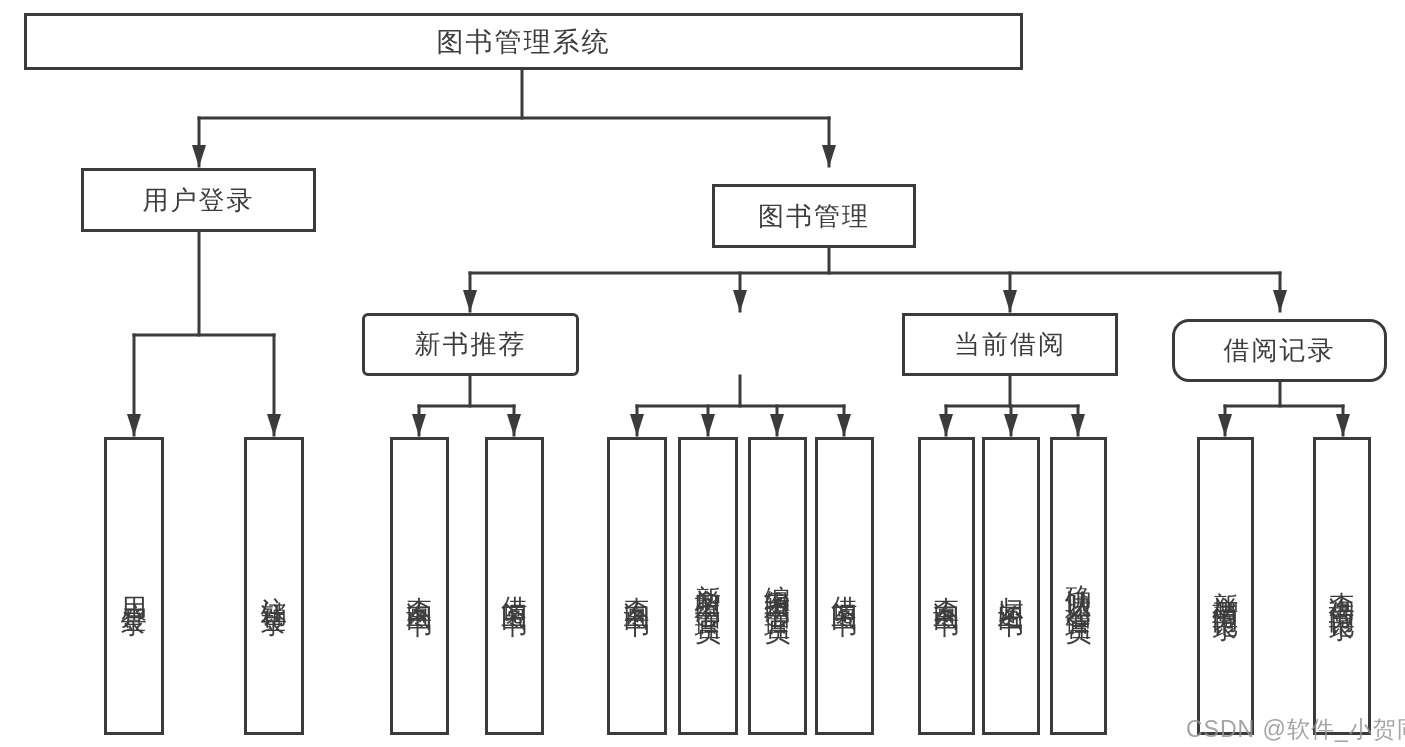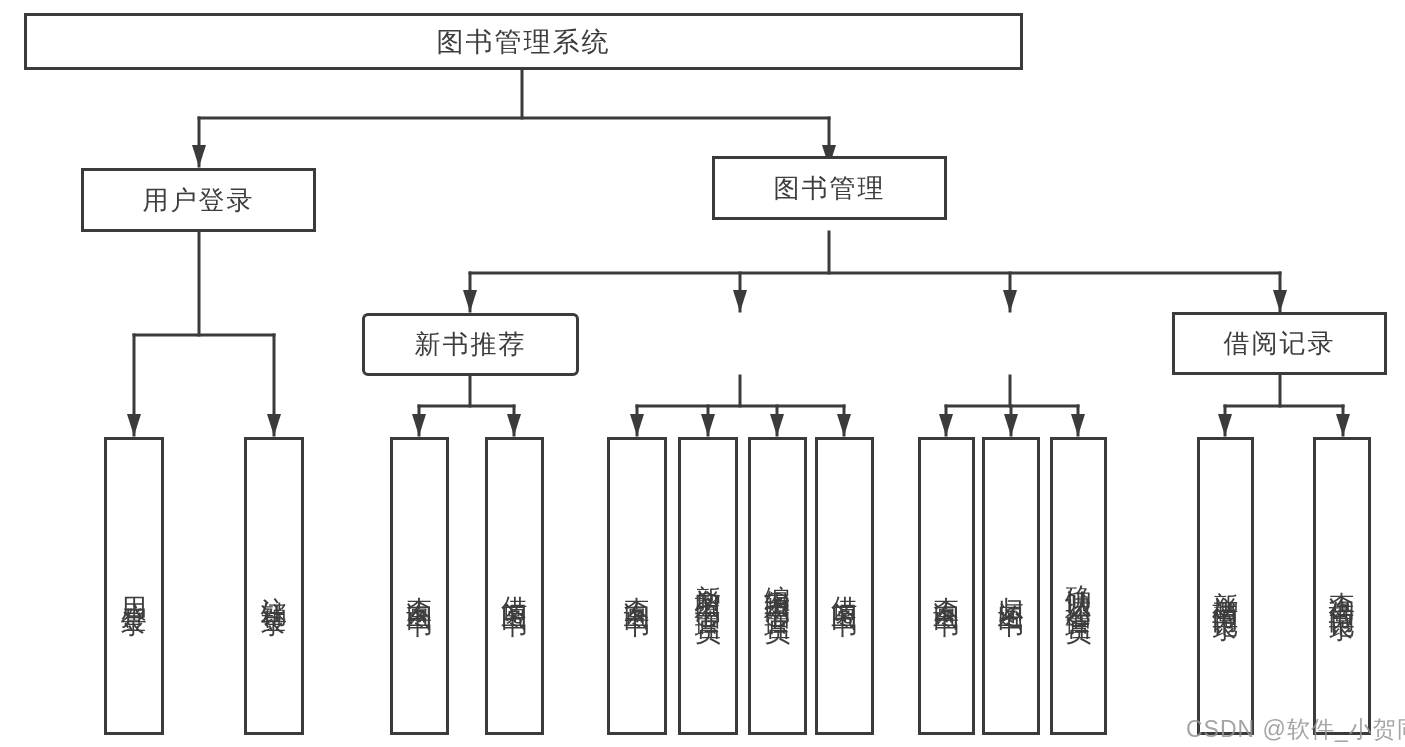--- a/index.html
+++ b/index.html
@@ -87,24 +87,25 @@
       <line x1="1280" y1="376" x2="1280" y2="406"></line>
       <line x1="1225" y1="406" x2="1343" y2="406"></line>
       <line x1="1225" y1="406" x2="1225" y2="435" marker-end="url(#arrow)"></line>
       <line x1="1343" y1="406" x2="1343" y2="435" marker-end="url(#arrow)"></line>
     </g>
   </svg>
 
   <div class="node h root" style="left:24px; top:13px; width:999px; height:57px;">图书管理系统</div>
 
   <div class="node h" style="left:81px; top:168px; width:235px; height:64px;">用户登录</div>
-  <div class="node h" style="left:712px; top:156px; width:235px; height:64px;">图书管理</div>
+  <div class="node h" style="left:712px; top:184px; width:204px; height:64px;">图书管理</div>
 
   <div class="node h" style="left:362px; top:313px; width:217px; height:63px;border-radius:6px;">新书推荐</div>
-  <div class="node h" style="left:1172px; top:312px; width:215px; height:63px;">借阅记录</div>
+  <div class="node h" style="left:902px; top:313px; width:216px; height:63px;">当前借阅</div>
+  <div class="node h" style="left:1172px; top:319px; width:215px; height:63px;border-radius:17px;">借阅记录</div>
 
   <div class="node v" style="left:104px; top:437px; width:60px; height:298px;">用户登录</div>
   <div class="node v" style="left:244px; top:437px; width:60px; height:298px;">注销登录</div>
 
   <div class="node v" style="left:390px; top:437px; width:59px; height:298px;">查询图书</div>
   <div class="node v" style="left:485px; top:437px; width:59px; height:298px;">借阅图书</div>
 
   <div class="node v" style="left:607px; top:437px; width:60px; height:298px;">查询图书</div>
   <div class="node v" style="left:678px; top:437px; width:60px; height:298px;">新增图书（管理员）</div>
   <div class="node v" style="left:748px; top:437px; width:59px; height:298px;">编辑图书（管理员）</div>

